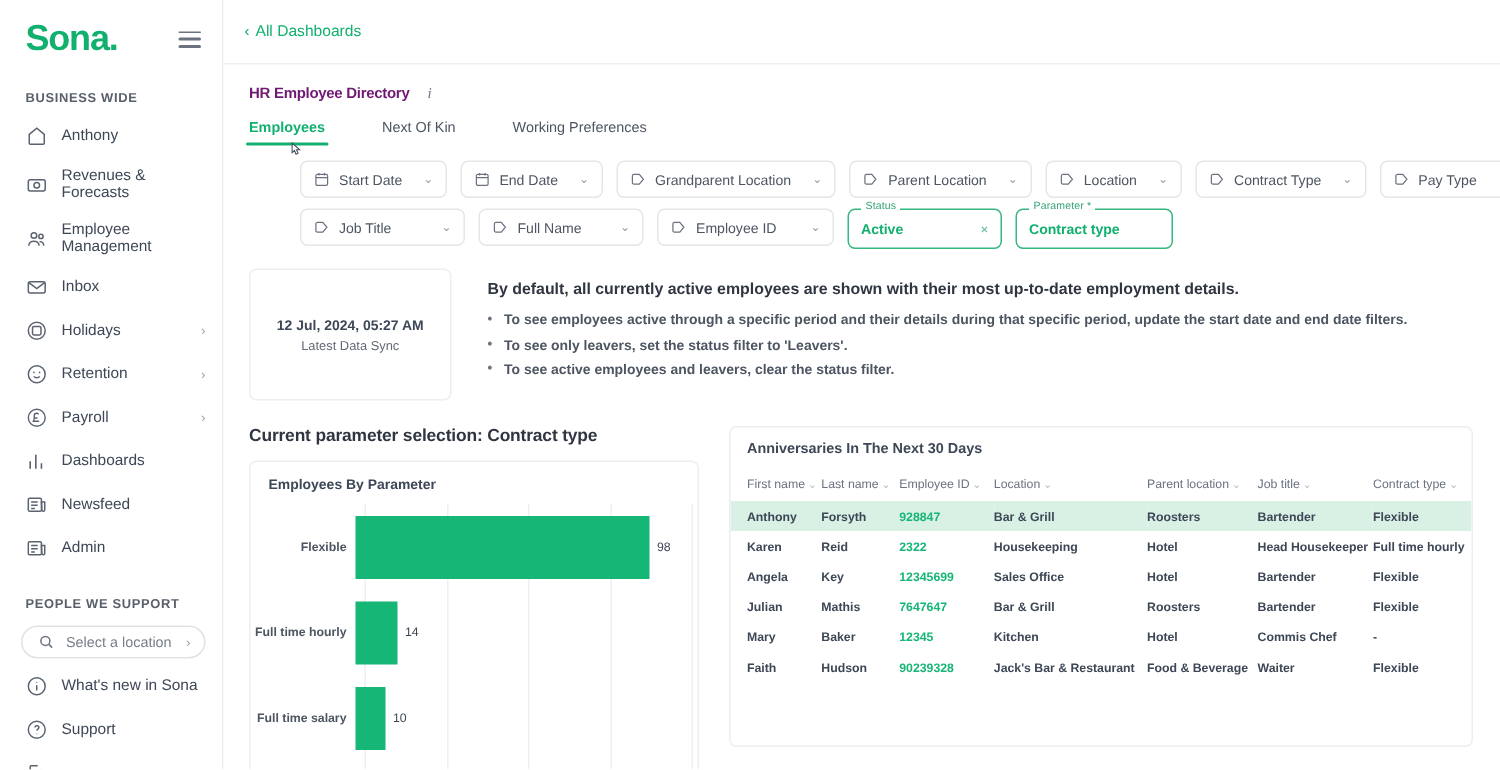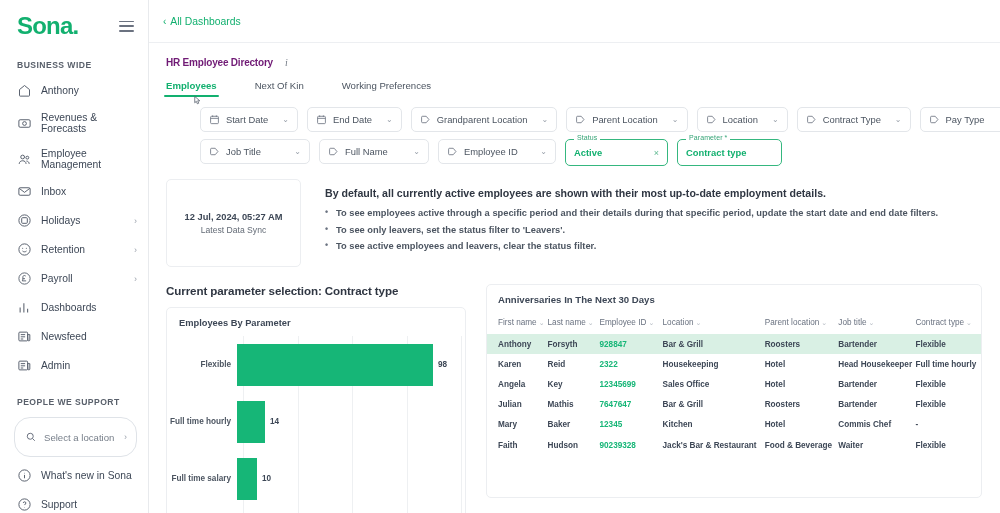--- a/index.html
+++ b/index.html
@@ -50,21 +50,21 @@
   .nav-item.active { font-weight: normal; }
   .nav-ico { width: 15px; height: 15px; flex: 0 0 15px; display:block; color:#5b6370; }
   .nav-ico svg { width: 15px; height: 15px; display: block; }
   .chev-r {
     position: absolute; right: 11px; top: 50%; transform: translateY(-50%);
     color: #9aa1ab; font-size: 9px; line-height: 1;
   }
   .loc-select {
     margin: 4px 11px 4px 14px;
     border: 1px solid #dfe3e8; border-radius: 16px;
-    height: 40px; display: flex; align-items: center; gap: 7px;
+    height: 22px; display: flex; align-items: center; gap: 7px;
     padding: 0 9px 0 10px; font-size: 9.6px; color: #767e89;
     cursor: pointer; background: #fff;
   }
   .loc-select .sico { width: 12px; height: 12px; flex:0 0 12px; color:#6b7280;}
   .loc-select .sico svg { width:12px; height:12px; display:block; }
   .loc-select .cg { margin-left: auto; color: #9aa1ab; font-size: 9px; }
 
   
   .main { flex: 1 1 auto; height: 513px; position: relative; background: #fff; overflow:hidden; }
   .crumbbar {
@@ -173,21 +173,21 @@
   .grid-lines { position: absolute; left: 76px; right: 4px; top: 0; bottom: 0; }
   .gl { position: absolute; top: 0; bottom: 0; width: 1px; background: #eef0f2; }
   .bars { position: absolute; left: 0; right: 0; top: 0; }
   .barrow { display: flex; align-items: center; height: 57px; }
   .blabel {
     width: 70px; flex: 0 0 70px; text-align: right; font-size: 8.2px;
     color: #4c5561; padding-right: 6px; font-weight: 600;
   }
   .bwrap { flex: 1 1 auto; display: flex; align-items: center; gap: 5px; position: relative; }
   .bar { height: 42px; background: #16b677; border-radius: 0; }
-  .bval { font-size: 8.2px; color: #3d4756; font-weight: 700; text-align: right; }
+  .bval { font-size: 8.2px; color: #3d4756; font-weight: 400; text-align: right; }
 
   .table-col { flex: 1 1 auto; padding-left: 20px; }
   .tbl-card {
     border: 1px solid #eceef1; border-radius: 5px; padding: 9px 0 0 0; overflow: hidden;
     height: 214px;
   }
   .tbl-title { font-size: 9.6px; font-weight: bold; color: #3d4756; padding: 0 0 9px 11px; }
   table { width: 100%; border-collapse: collapse; }
   th {
     font-size: 8.2px; font-weight: normal; color: #6a7280; text-align: left;

